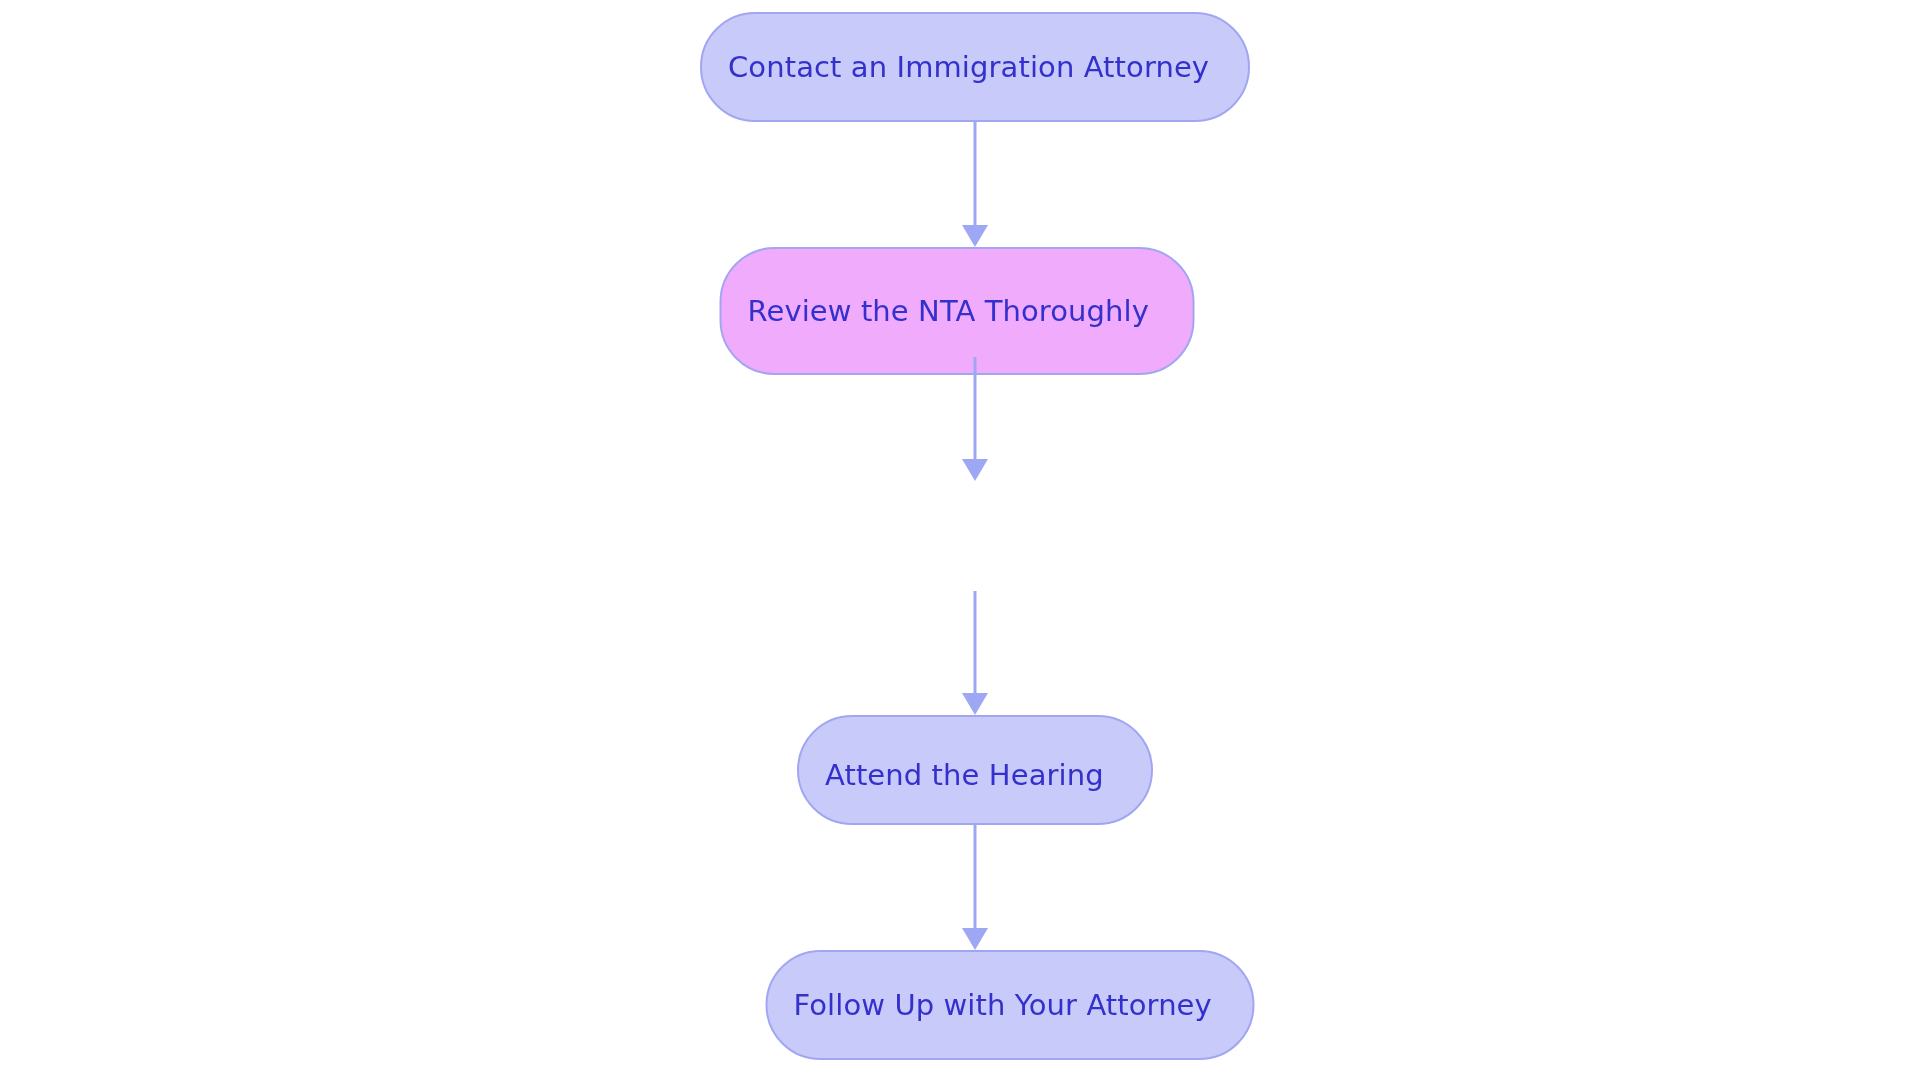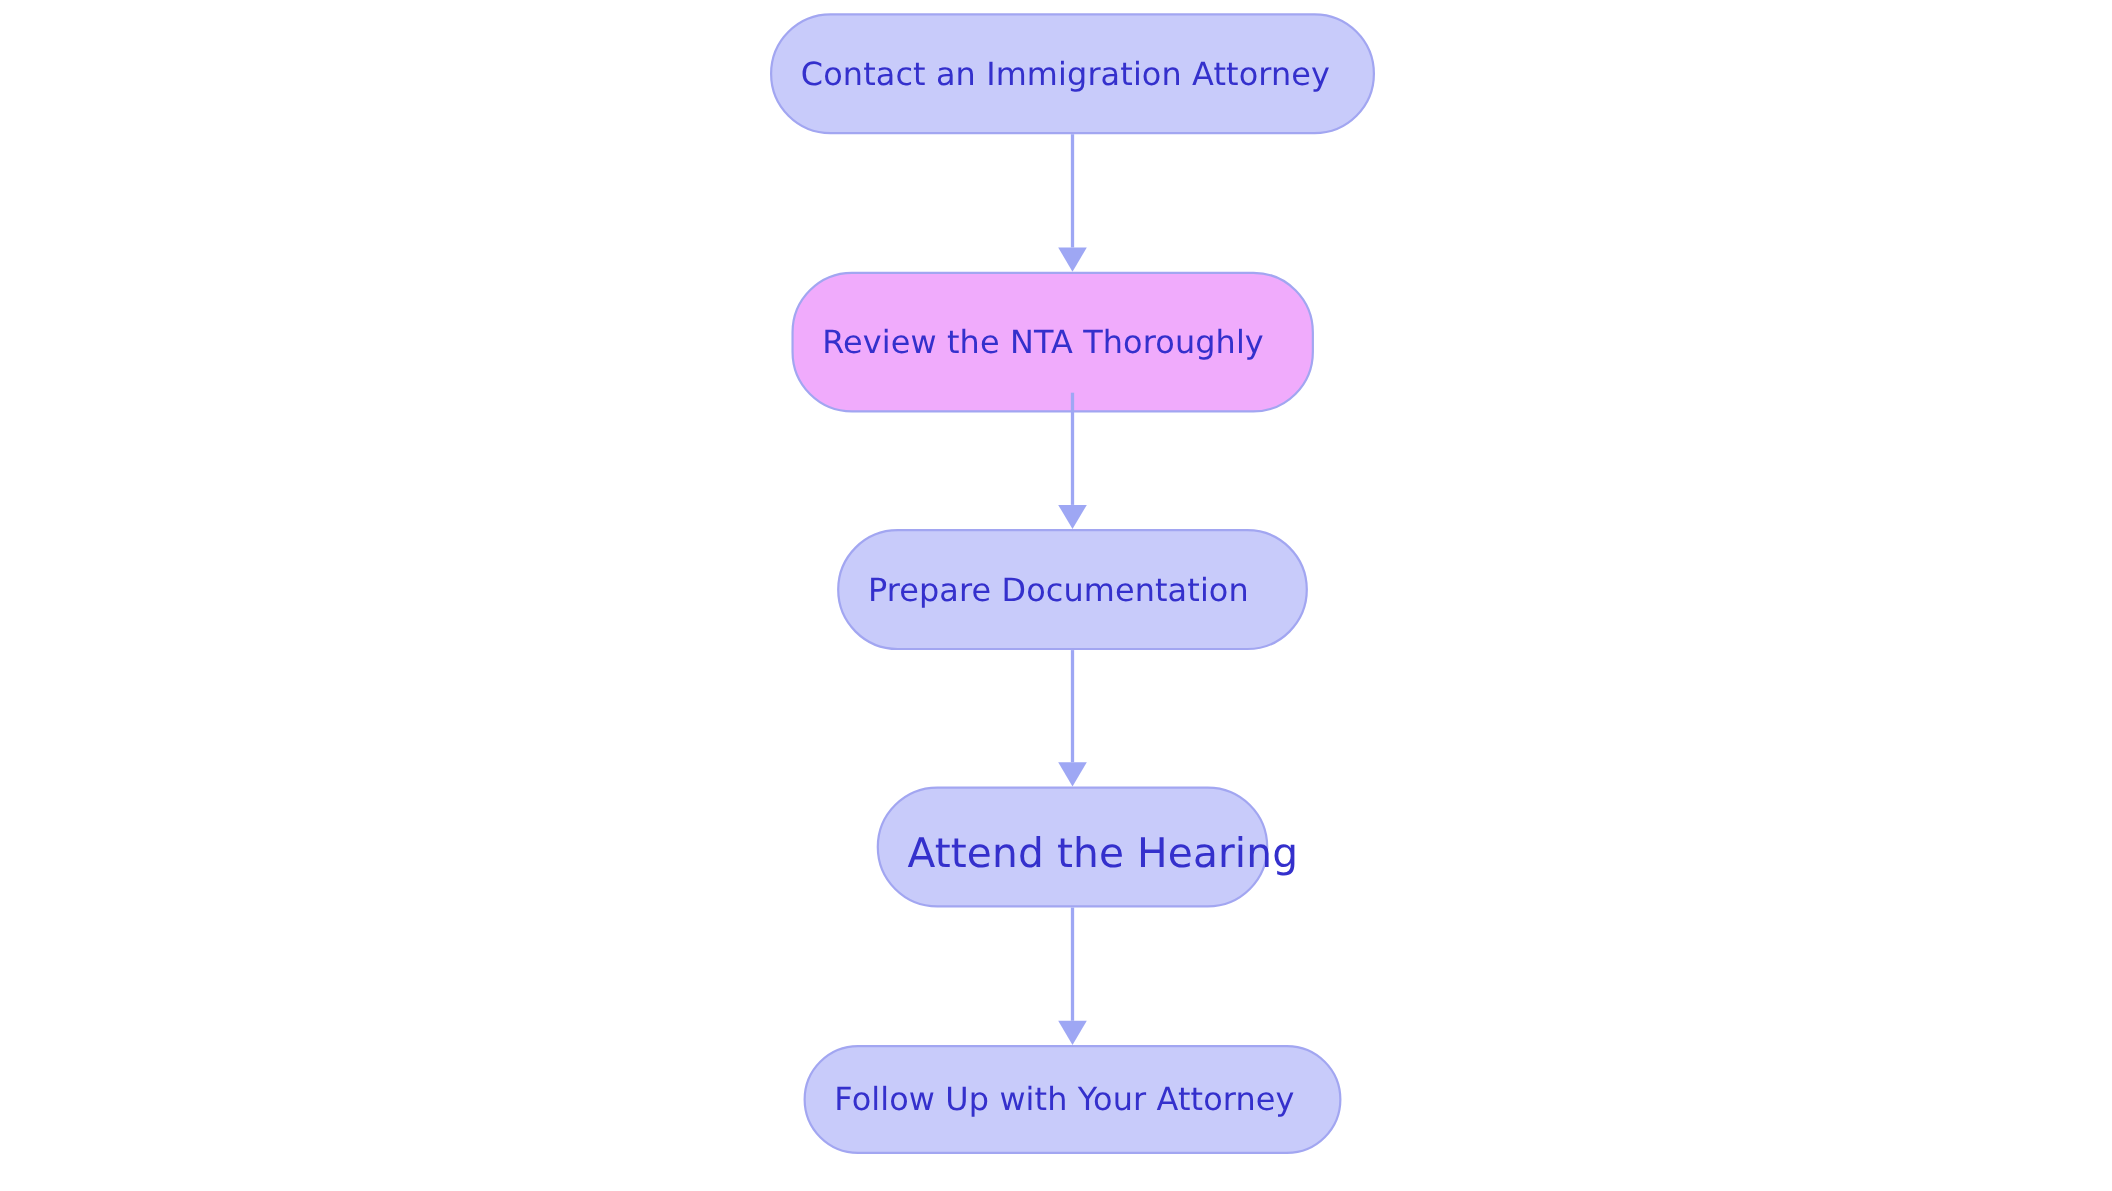--- a/index.html
+++ b/index.html
@@ -88,35 +88,32 @@
 
   <div class="flow-node" style="left: 957px; top: 247px; width: 475px; height: 128px; border-radius: 55px; background: #f0abfc; border-color: rgb(162, 166, 241); border-width: 2px;">
     <span class="node-label" style="color: rgb(52, 48, 204); font-size: 29px;">Review the NTA Thoroughly</span>
   </div>
 
   <div class="connector" style="left: 975px; top: 357px; height: 124px;">
     <div class="conn-line" style="height: 102px; width: 3px; background: rgb(158, 167, 244);"></div>
     <div class="conn-head" style="top: 102px; border-top-color: rgb(158, 167, 244);"></div>
   </div>
 
-  <div class="flow-node" style="left: 975px; top: 481px; width: 428px; height: 110px; border-radius: 55px; background: rgb(200, 203, 250); border-color: rgb(162, 166, 241); border-width: 2px;">
-    <span class="node-label" style="color: rgb(52, 48, 204); font-size: 29px;">Prepare Documentation</span>
-  </div>
 
   <div class="connector" style="left: 975px; top: 591px; height: 124px;">
     <div class="conn-line" style="height: 102px; width: 3px; background: rgb(158, 167, 244);"></div>
     <div class="conn-head" style="top: 102px; border-top-color: rgb(158, 167, 244);"></div>
   </div>
 
   <div class="flow-node" style="left: 975px; top: 715px; width: 356px; height: 110px; border-radius: 55px; background: rgb(200, 203, 250); border-color: rgb(162, 166, 241); border-width: 2px;">
-    <span class="node-label" style="color: rgb(52, 48, 204); font-size: 37px; margin-top: 10px;">Attend the Hearing</span>
+    <span class="node-label" style="color: rgb(52, 48, 204); font-size: 29px; margin-top: 10px;">Attend the Hearing</span>
   </div>
 
   <div class="connector" style="left: 975px; top: 825px; height: 125px;">
     <div class="conn-line" style="height: 103px; width: 3px; background: rgb(158, 167, 244);"></div>
     <div class="conn-head" style="top: 103px; border-top-color: rgb(158, 167, 244);"></div>
   </div>
 
-  <div class="flow-node" style="left: 975px; top: 950px; width: 489px; height: 99px; border-radius: 55px; background: rgb(200, 203, 250); border-color: rgb(162, 166, 241); border-width: 2px;">
+  <div class="flow-node" style="left: 1010px; top: 950px; width: 489px; height: 110px; border-radius: 55px; background: rgb(200, 203, 250); border-color: rgb(162, 166, 241); border-width: 2px;">
     <span class="node-label" style="color: rgb(52, 48, 204); font-size: 29px;">Follow Up with Your Attorney</span>
   </div>
 
 </div>
 
 </body></html>

